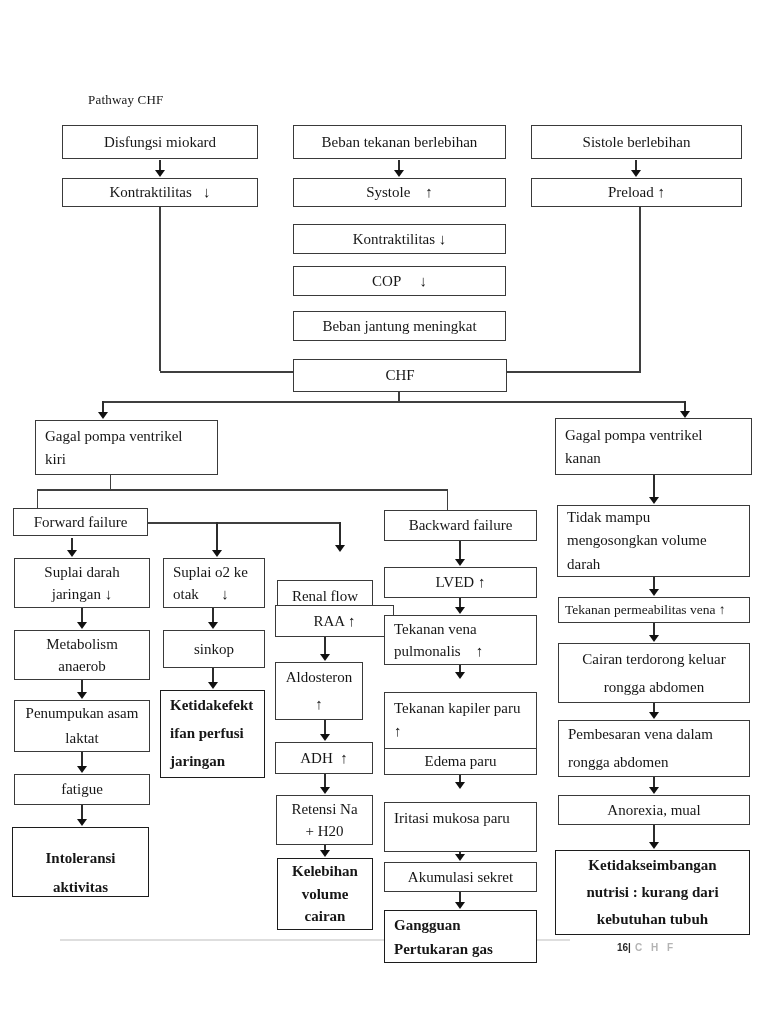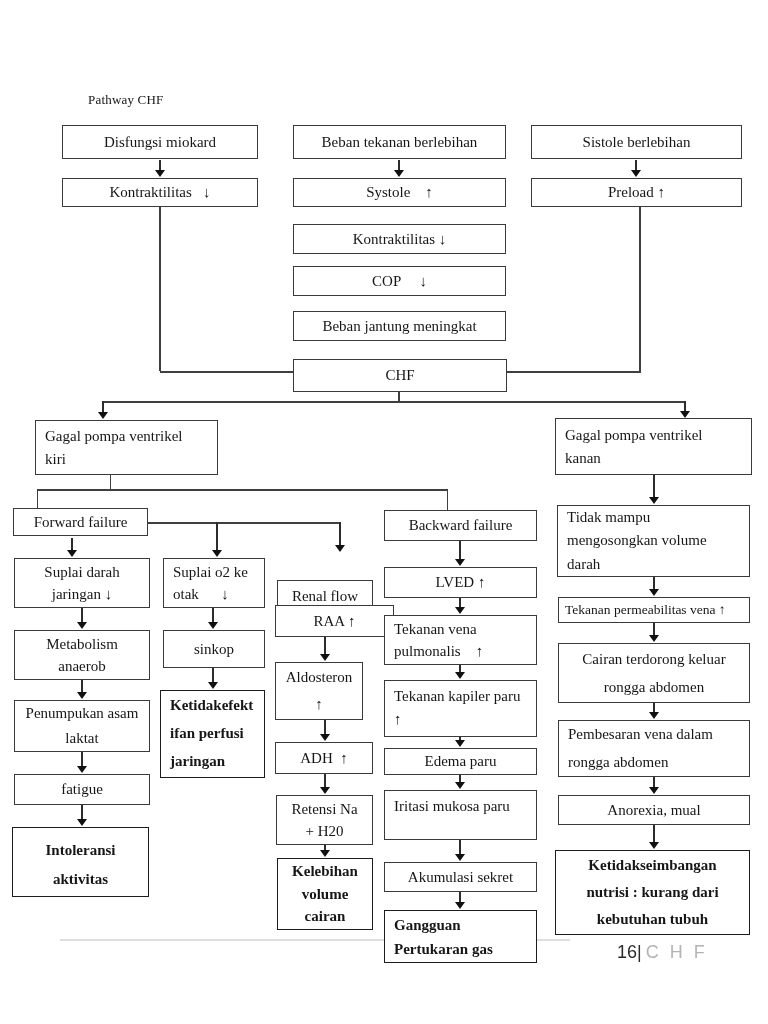--- a/index.html
+++ b/index.html
@@ -3,31 +3,31 @@
 <meta charset="utf-8">
 <style>
   html,body{margin:0;padding:0;background:#ffffff;}
   #page{position:relative;width:768px;height:1024px;background:#ffffff;overflow:hidden;
         font-family:"Liberation Serif","DejaVu Serif",serif;color:#161616;}
   .title{position:absolute;font-size:13px;letter-spacing:.2px;}
   .node{position:absolute;box-sizing:border-box;border:1.4px solid #3a3a3a;background:#ffffff;
         display:flex;align-items:center;justify-content:center;text-align:center;
         font-size:15px;line-height:1.5;white-space:pre-wrap;padding:1px 3px;}
   .al{justify-content:flex-start;text-align:left;padding-left:9px;padding-right:4px;}
-  .at{align-items:flex-start;padding-top:4px;}
+  .at{align-items:flex-start;padding-top:4px;margin-top:12px;}
   .bold{font-weight:700;border-width:1.9px;border-color:#1c1c1c;}
   .vl,.hl{position:absolute;background:#3f3f3f;}
   .vl{width:1.5px;} .hl{height:1.5px;}
   .va{position:absolute;width:1.5px;background:#2c2c2c;}
   .va::after{content:"";position:absolute;left:-4.3px;bottom:-7px;width:0;height:0;
              border-left:5px solid transparent;border-right:5px solid transparent;
              border-top:7.5px solid #111;}
   .divider{position:absolute;height:2px;background:#dedede;}
   .footer{position:absolute;font-family:"Liberation Sans","DejaVu Sans",sans-serif;
-          font-size:18px;font-weight:400;}
+          font-size:10px;font-weight:700;}
   .footer .num{color:#2a2a2a;}
   .footer .sec{color:#b4b4b4;letter-spacing:3px;margin-left:4px;}
 </style>
 </head>
 <body>
 
 <div id="page">
 
   <div class="divider" style="left:60px;top:939px;width:510px"></div>
 
@@ -107,21 +107,21 @@
   <div class="node" style="left:13px;top:508px;width:135px;height:28px">Forward failure</div>
   <div class="node" style="left:384px;top:510px;width:153px;height:31px">Backward failure</div>
 
   <div class="node" style="left:14px;top:558px;width:136px;height:50px">Suplai darah
 jaringan ↓</div>
   <div class="node" style="left:14px;top:630px;width:136px;height:50px">Metabolism
 anaerob</div>
   <div class="node" style="left:14px;top:700px;width:136px;height:52px;line-height:1.7">Penumpukan asam
 laktat</div>
   <div class="node" style="left:14px;top:774px;width:136px;height:31px">fatigue</div>
-  <div class="node bold" style="left:12px;top:827px;width:137px;height:70px;line-height:1.9;align-items:flex-start;padding-top:8px">Intoleransi
+  <div class="node bold" style="left:12px;top:827px;width:137px;height:70px;line-height:1.9;align-items:flex-start;padding-top:16px">Intoleransi
 aktivitas</div>
 
   <div class="node al" style="left:163px;top:558px;width:102px;height:50px">Suplai o2 ke
 otak      ↓</div>
   <div class="node" style="left:163px;top:630px;width:102px;height:38px">sinkop</div>
   <div class="node al bold" style="left:160px;top:690px;width:105px;height:88px;line-height:1.85">Ketidakefekt
 ifan perfusi
 jaringan</div>
 
   <div class="node" style="left:277px;top:580px;width:96px;height:32px">Renal flow</div>

